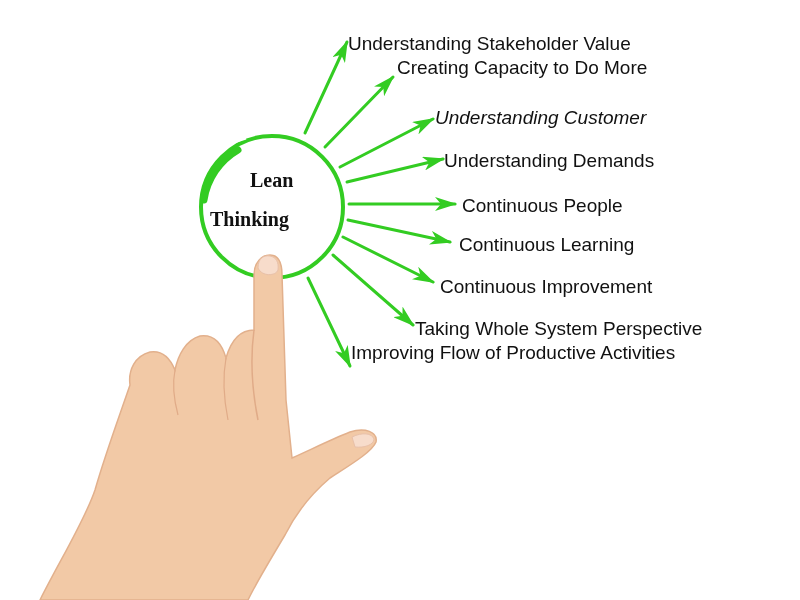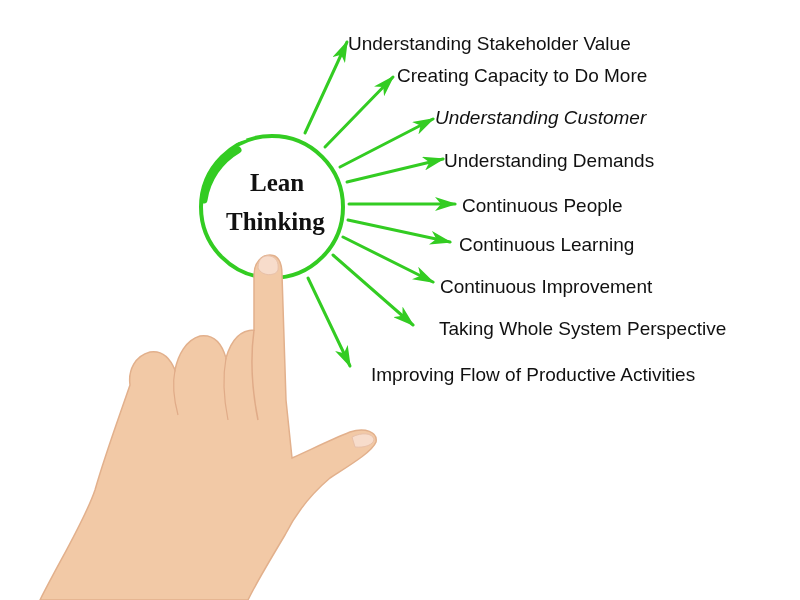--- a/index.html
+++ b/index.html
@@ -1,19 +1,19 @@
 <!DOCTYPE html>
 <html><head>
 <meta charset="utf-8">
 <style>
   html, body { margin: 0; padding: 0; }
   body { width: 800px; height: 600px; background: #ffffff; overflow: hidden; position: relative; font-family: "Liberation Sans", sans-serif; }
   #stage { position: absolute; left: 0; top: 0; width: 800px; height: 600px; }
   .label { position: absolute; font-family: "Liberation Sans", sans-serif; font-size: 19px; color: #111111; white-space: nowrap; line-height: 1; }
-  .center-text { position: absolute; font-family: "Liberation Serif", serif; font-weight: bold; color: #111111; font-size: 25px; line-height: 1; white-space: nowrap; }
+  .center-text { position: absolute; font-family: "Liberation Serif", serif; font-weight: bold; color: #111111; font-size: 20px; line-height: 1; white-space: nowrap; }
 </style>
 </head>
 <body>
 
 <div id="stage">
 
   <svg width="800" height="600" style="position:absolute;left:0;top:0;">
     <defs>
       <marker id="ah" markerWidth="10" markerHeight="8" refX="9" refY="4" orient="auto" markerUnits="userSpaceOnUse" viewBox="0 0 10 8">
         <path d="M0,0 L10,4 L0,8 L3,4 Z" fill="#33cc22"></path>
@@ -67,24 +67,24 @@
       <path d="M 226 358 C 222 380, 224 400, 228 420" fill="none" stroke="#e0ab88" stroke-width="1.2"></path>
       <path d="M 175 370 C 172 385, 174 400, 178 415" fill="none" stroke="#e0ab88" stroke-width="1.2"></path>
 
       <path d="M 258 268 C 258 258, 264 255, 270 256 C 276 257, 279 262, 278 270 C 276 276, 262 277, 258 268 Z" fill="#f7dccb" stroke="#e8c0a8" stroke-width="1"></path>
 
       <path d="M 352 437 C 362 432, 372 433, 374 439 C 374 445, 364 448, 355 447 Z" fill="#f7dccb" stroke="#e8c0a8" stroke-width="1"></path>
     </g>
   </svg>
 
   <div class="center-text" style="left:250px; top:170px;">Lean</div>
-  <div class="center-text" style="left:226px; top:209px;">Thinking</div>
+  <div class="center-text" style="left:210px; top:209px;">Thinking</div>
 
   <div class="label" style="left:348px; top:34px;">Understanding Stakeholder Value</div>
-  <div class="label" style="left:397px; top:66px;">Creating Capacity to Do More</div>
+  <div class="label" style="left:397px; top:58px;">Creating Capacity to Do More</div>
   <div class="label" style="left:435px; top:108px;font-style:italic;">Understanding Customer</div>
   <div class="label" style="left:444px; top:151px;text-align:right;">Understanding Demands</div>
   <div class="label" style="left:462px; top:196px;">Continuous People</div>
   <div class="label" style="left:459px; top:235px;">Continuous Learning</div>
   <div class="label" style="left:440px; top:277px;">Continuous Improvement</div>
-  <div class="label" style="left:415px; top:319px;margin-left:24px;">Taking Whole System Perspective</div>
-  <div class="label" style="left:351px; top:365px;margin-left:20px;">Improving Flow of Productive Activities</div>
+  <div class="label" style="left:415px; top:319px;">Taking Whole System Perspective</div>
+  <div class="label" style="left:351px; top:343px;">Improving Flow of Productive Activities</div>
 </div>
 
 </body></html>

